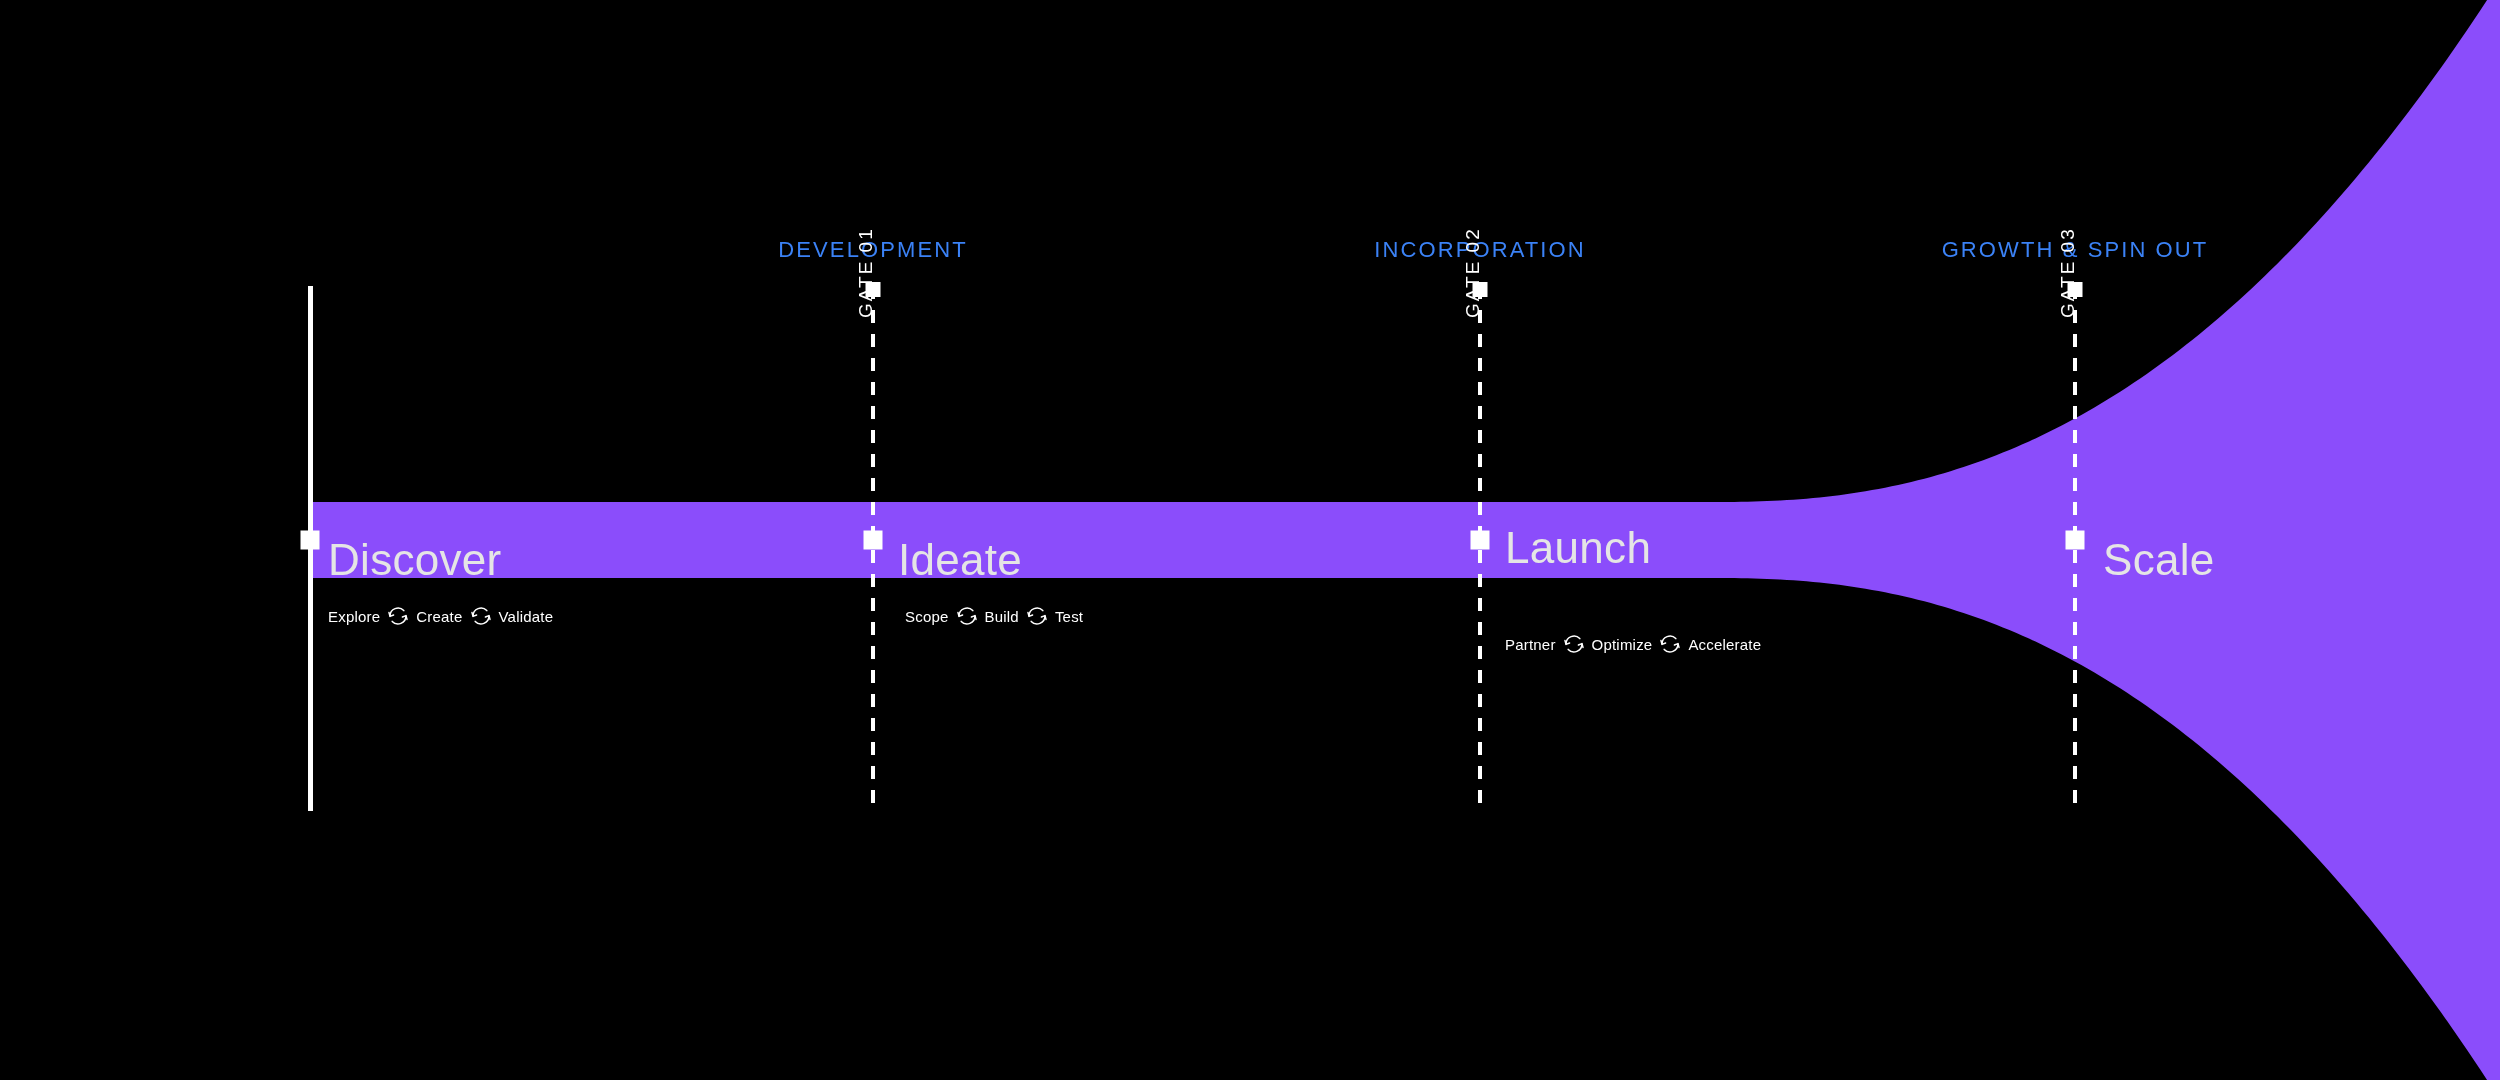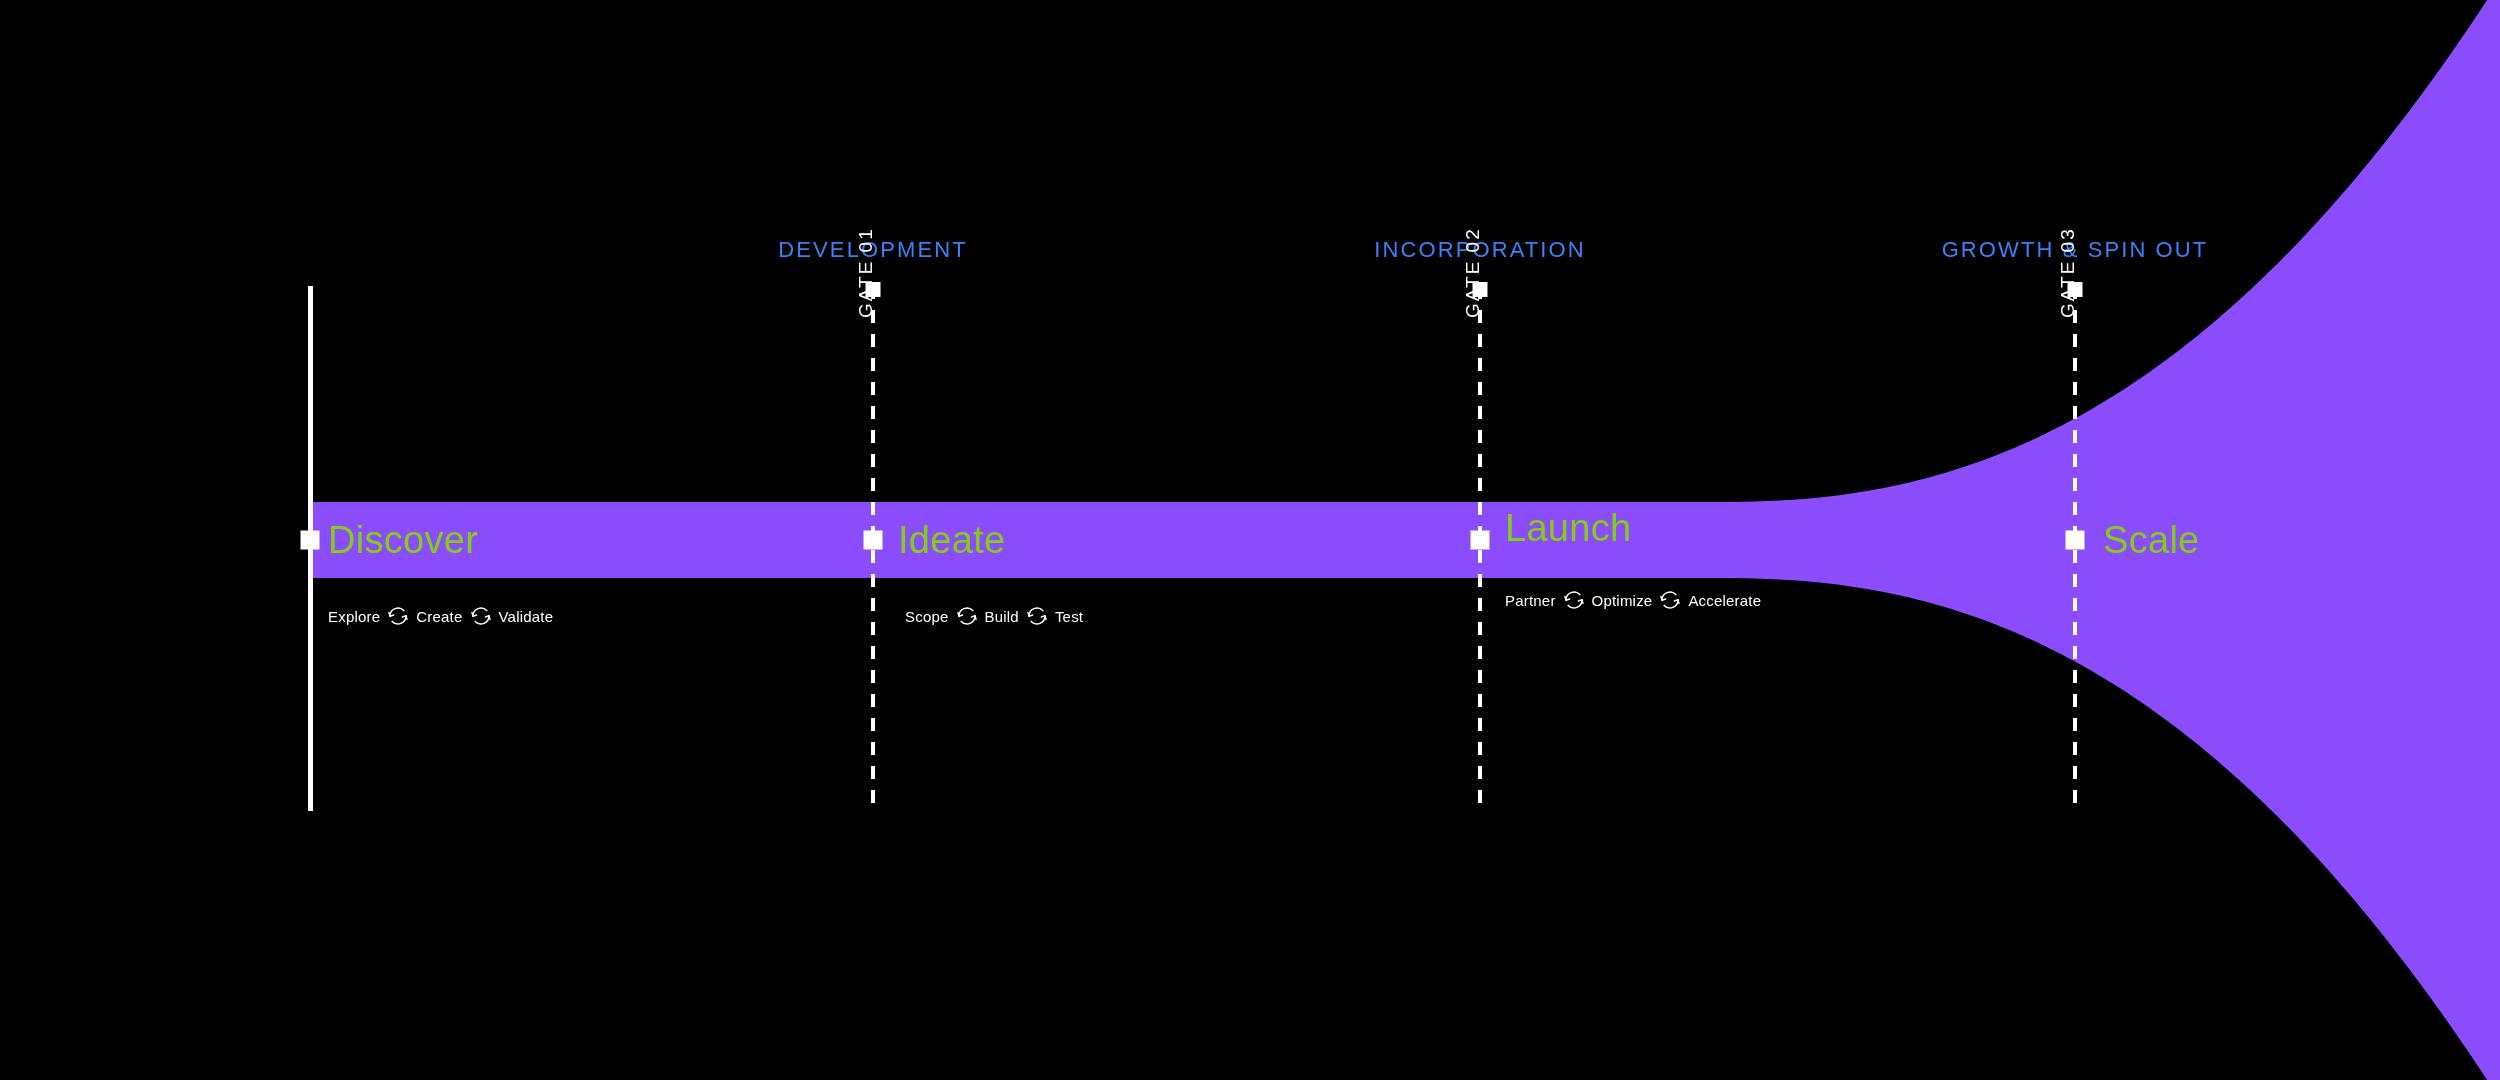--- a/index.html
+++ b/index.html
@@ -76,27 +76,28 @@
   }
   
   .phase-marker {
     position:absolute;
     width:19px; height:19px;
     background:#ffffff;
     transform:translate(-50%,-50%);
   }
   .phase-title {
     position:absolute;
-    color:#84cc16;
-    font-size:38px;
+    color:#e5e5e5;
+    font-size:44px;
     font-weight:400;
     letter-spacing:0.3px;
     white-space:nowrap;
     transform:translateY(-50%);
     font-family:"Liberation Sans", sans-serif;
+    margin-top:20px;
   }
   
   .sub-row {
     position:absolute;
     display:flex;
     align-items:center;
     white-space:nowrap;
     transform:translateY(-50%);
   }
   .sub-item {
@@ -189,21 +190,21 @@
       <span class="loop-icon">
         <svg width="26" height="26" viewBox="0 0 26 26" fill="none" stroke="#ffffff" stroke-width="1.5" stroke-linecap="round" stroke-linejoin="round">
           <path d="M21 13 A8 8 0 0 1 7.2 18.4"></path>
           <path d="M5 13 A8 8 0 0 1 18.8 7.6"></path>
           <path d="M4.0 9.6 L5.0 13.4 L8.6 12.0"></path>
           <path d="M22.0 16.4 L21.0 12.6 L17.4 14.0"></path>
         </svg>
       </span>
       <span class="sub-item">Test</span>
     </div>
-  <div class="sub-row" id="sub-row-2" style="left:1505px; top:600px;">
+  <div class="sub-row" id="sub-row-2" style="left:1505px; top:644px;">
       <span class="sub-item">Partner</span>
       <span class="loop-icon">
         <svg width="26" height="26" viewBox="0 0 26 26" fill="none" stroke="#ffffff" stroke-width="1.5" stroke-linecap="round" stroke-linejoin="round">
           <path d="M21 13 A8 8 0 0 1 7.2 18.4"></path>
           <path d="M5 13 A8 8 0 0 1 18.8 7.6"></path>
           <path d="M4.0 9.6 L5.0 13.4 L8.6 12.0"></path>
           <path d="M22.0 16.4 L21.0 12.6 L17.4 14.0"></path>
         </svg>
       </span>
       <span class="sub-item">Optimize</span>

